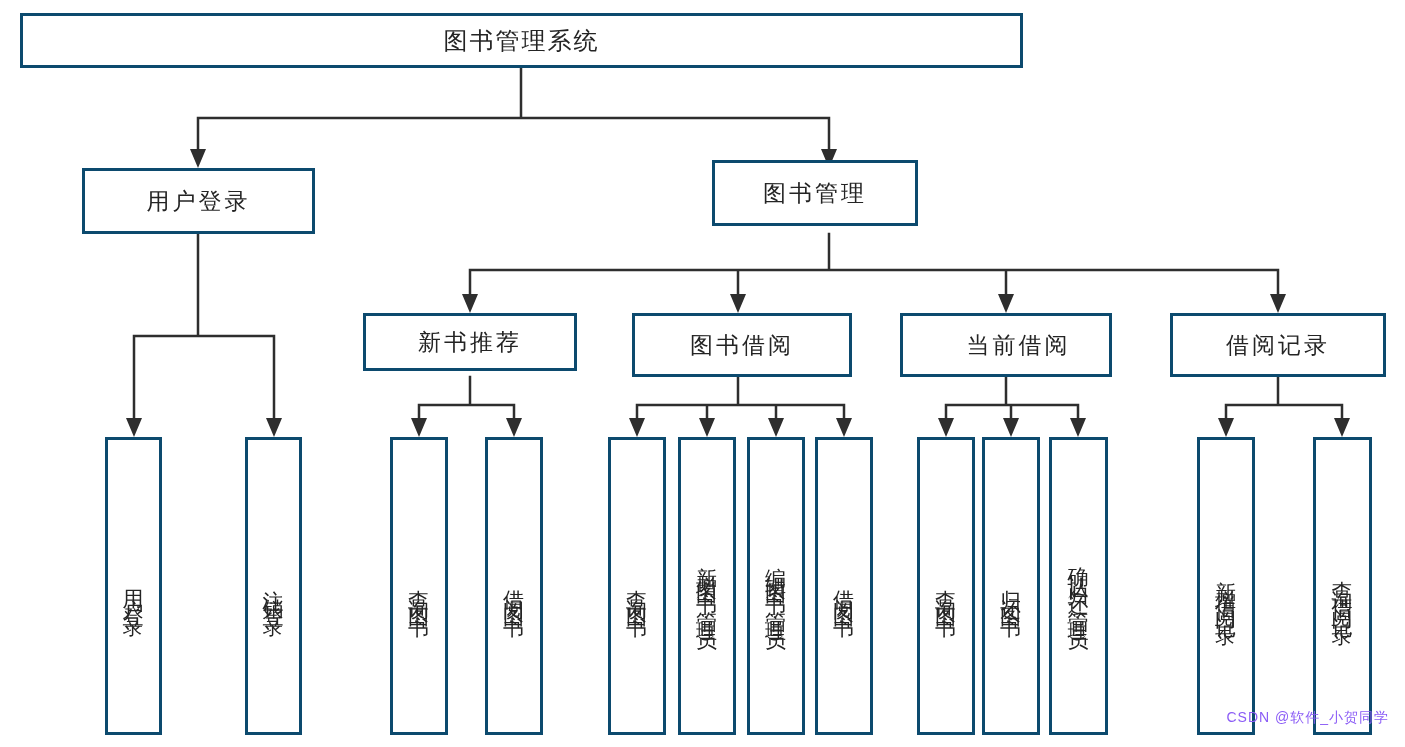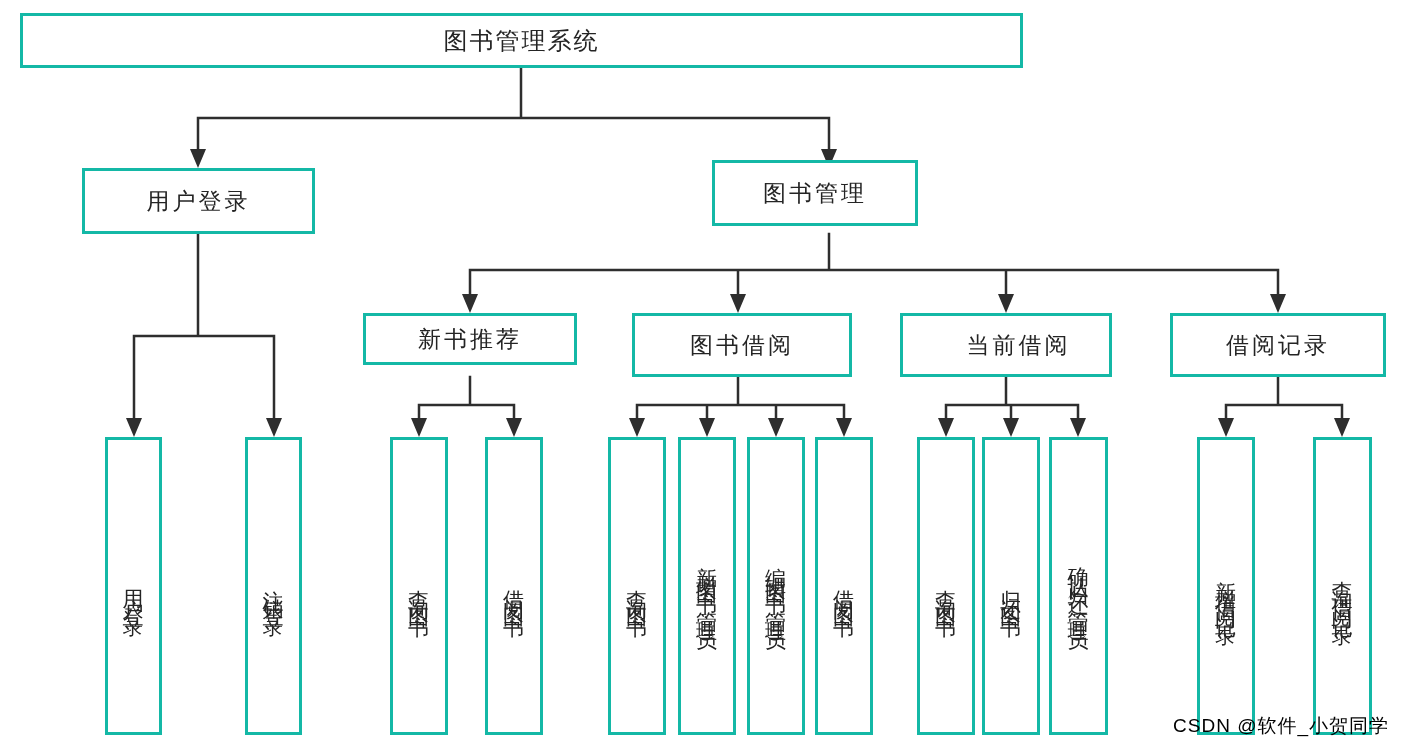--- a/index.html
+++ b/index.html
@@ -19,21 +19,21 @@
     position: absolute;
     left: 0;
     top: 0;
     width: 1405px;
     height: 747px;
     display: block;
   }
   .node {
     position: absolute;
     box-sizing: border-box;
-    border: 3px solid #14b8a6;
+    border: 3px solid #0c4a6e;
     background: #ffffff;
     display: flex;
     align-items: center;
     justify-content: center;
     color: #242424;
   }
   .h-node {
     font-size: 23px;
     letter-spacing: 3px;
     white-space: nowrap;
@@ -46,24 +46,24 @@
     writing-mode: vertical-rl;
     font-size: 21px;
     letter-spacing: 9px;
     line-height: 1;
     margin-bottom: -9px; 
     white-space: nowrap;
   }
   .watermark {
     position: absolute;
     right: 16px;
-    bottom: 8px;
-    font-size: 19px;
+    bottom: 20px;
+    font-size: 14px;
     letter-spacing: 1px;
-    color: #000000;
+    color: #8b5cf6;
     z-index: 5;
     white-space: nowrap;
   }
 </style>
 </head>
 <body>
 
 <div class="canvas">
 
   <svg class="connectors" viewBox="0 0 1405 747" xmlns="http://www.w3.org/2000/svg">
@@ -90,21 +90,21 @@
     <span>图书管理系统</span>
   </div>
 
   <div class="node h-node" style="left:82px; top:168px; width:233px; height:66px;">
     <span>用户登录</span>
   </div>
   <div class="node h-node" style="left:712px; top:160px; width:206px; height:66px;">
     <span>图书管理</span>
   </div>
 
-  <div class="node h-node" style="left:363px; top:313px; width:214px; height:52px;">
+  <div class="node h-node" style="left:363px; top:313px; width:214px; height:58px;">
     <span>新书推荐</span>
   </div>
   <div class="node h-node" style="left:632px; top:313px; width:220px; height:64px;">
     <span>图书借阅</span>
   </div>
   <div class="node h-node" style="left:900px; top:313px; width:212px; height:64px;padding-left:25px;">
     <span>当前借阅</span>
   </div>
   <div class="node h-node" style="left:1170px; top:313px; width:216px; height:64px;">
     <span>借阅记录</span>

